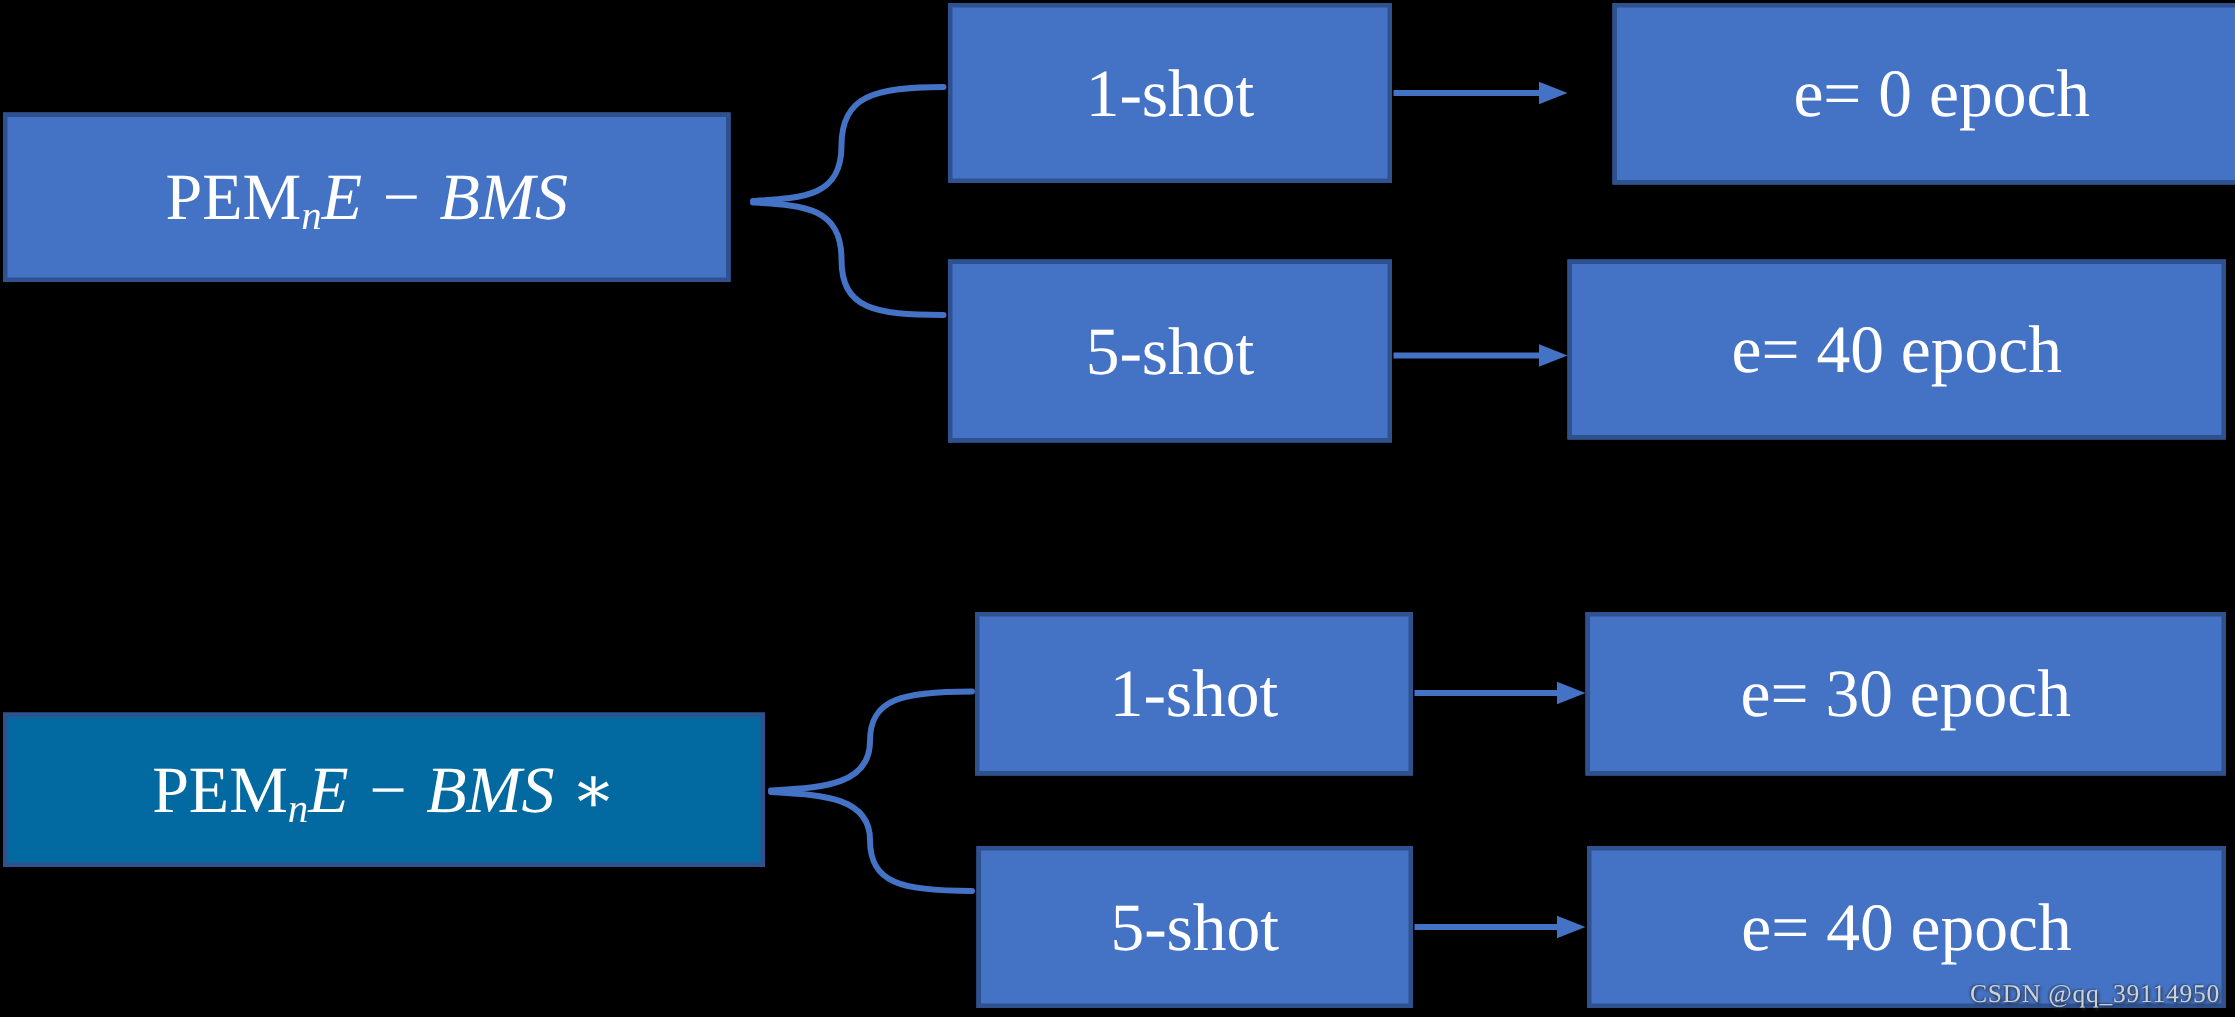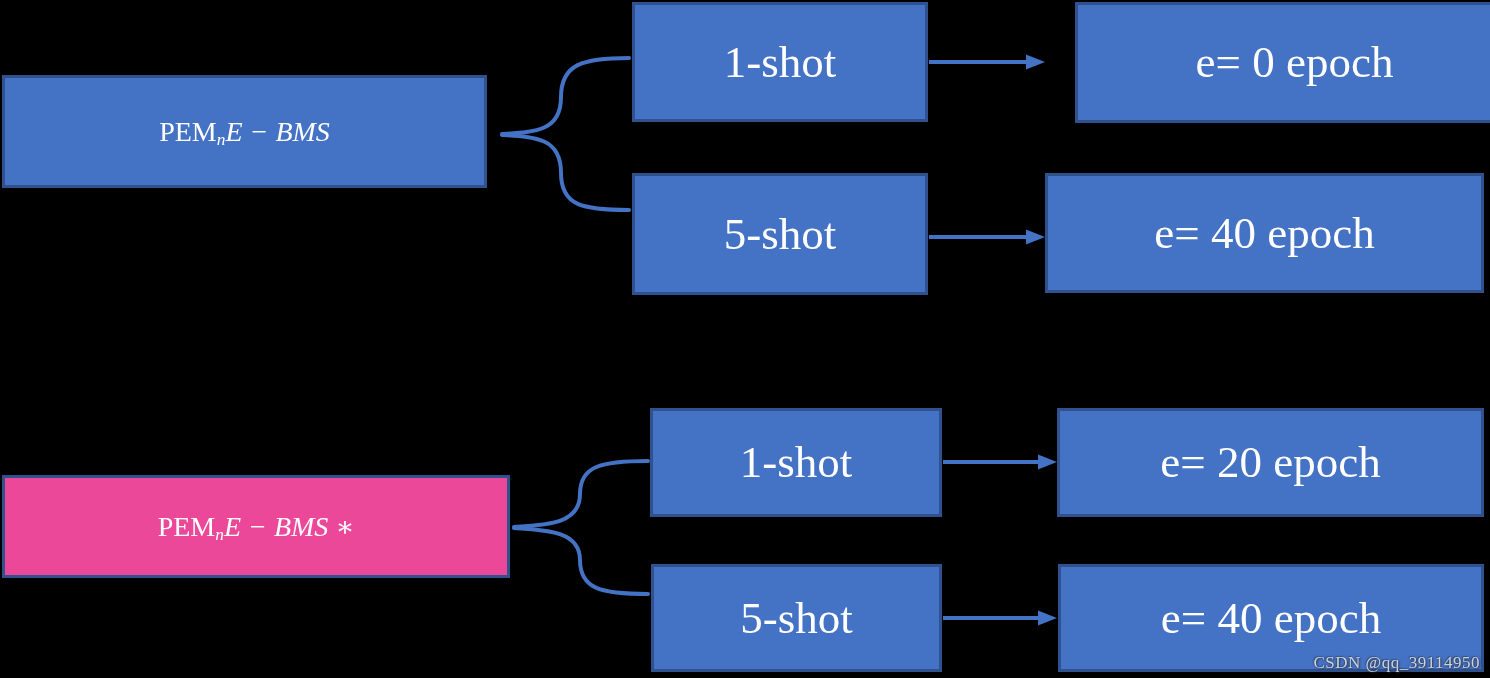--- a/index.html
+++ b/index.html
@@ -19,21 +19,21 @@
     align-items:center;
     justify-content:center;
     color:#fff;
   }
   .label{
     color:#fff;
     font-size:45px;
     white-space:nowrap;
     line-height:1;
   }
-  .model-label{font-size:28px;}
+  .model-label{font-size:44px;}
   .it{font-style:italic;}
   sub.it{
     font-size:0.62em;
     line-height:0;
     vertical-align:-0.25em;
   }
   .star{font-style:italic;}
   #connector-layer{
     position:absolute;
     left:0;top:0;width:1490px;height:678px;
@@ -87,30 +87,30 @@
   </div>
 
   <div class="box" style="left: 632px; top: 173px; width: 296px; height: 122px; background: rgb(68, 114, 196); border-color: rgb(47, 82, 143); color: rgb(255, 255, 255);">
     <span class="label">5-shot</span>
   </div>
 
   <div class="box" style="left: 1045px; top: 173px; width: 439px; height: 120px; background: rgb(68, 114, 196); border-color: rgb(47, 82, 143); color: rgb(255, 255, 255);">
     <span class="label">e= 40 epoch</span>
   </div>
 
-  <div class="box" style="left: 2px; top: 475px; width: 508px; height: 103px; background: #ec4899; border-color: rgb(47, 82, 143); color: rgb(255, 255, 255);">
+  <div class="box" style="left: 2px; top: 475px; width: 508px; height: 103px; background: #0369a1; border-color: rgb(47, 82, 143); color: rgb(255, 255, 255);">
     <span class="label model-label"><span>PEM</span><sub class="it">n</sub><span class="it">E − BMS</span><span class="star"> ∗</span></span>
   </div>
 
   <div class="box" style="left: 650px; top: 408px; width: 292px; height: 109px; background: rgb(68, 114, 196); border-color: rgb(47, 82, 143); color: rgb(255, 255, 255);">
     <span class="label">1-shot</span>
   </div>
 
   <div class="box" style="left: 1057px; top: 408px; width: 427px; height: 109px; background: rgb(68, 114, 196); border-color: rgb(47, 82, 143); color: rgb(255, 255, 255);">
-    <span class="label">e= 20 epoch</span>
+    <span class="label">e= 30 epoch</span>
   </div>
 
   <div class="box" style="left: 651px; top: 564px; width: 291px; height: 108px; background: rgb(68, 114, 196); border-color: rgb(47, 82, 143); color: rgb(255, 255, 255);">
     <span class="label">5-shot</span>
   </div>
 
   <div class="box" style="left: 1058px; top: 564px; width: 426px; height: 108px; background: rgb(68, 114, 196); border-color: rgb(47, 82, 143); color: rgb(255, 255, 255);">
     <span class="label">e= 40 epoch</span>
   </div>
 

